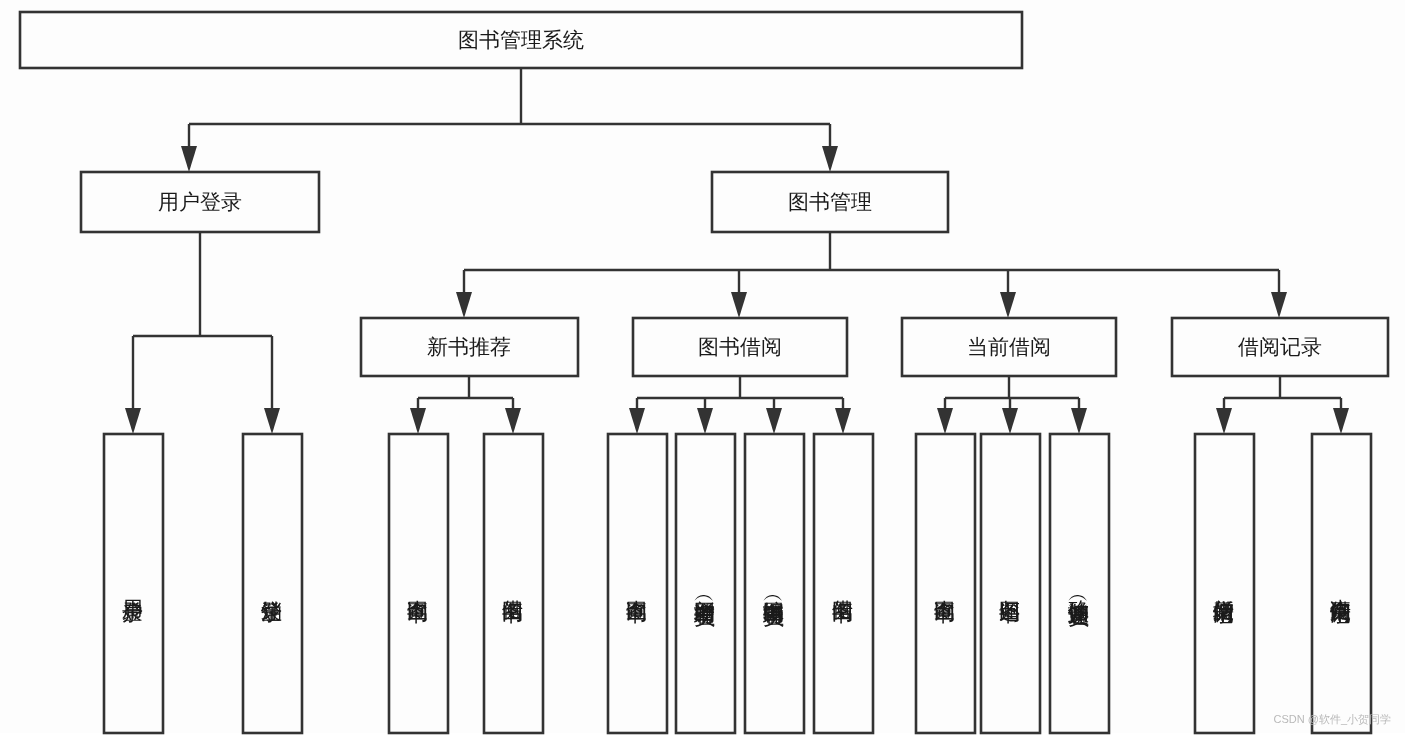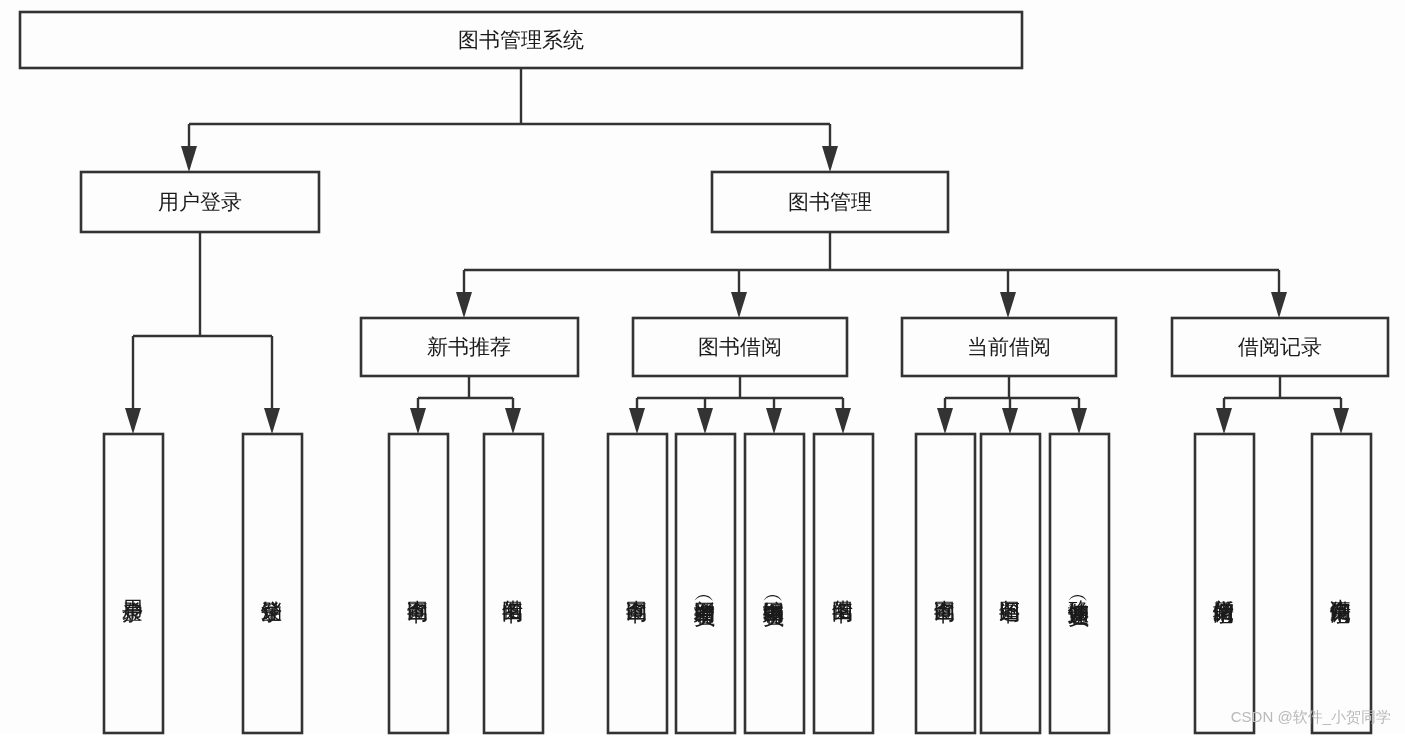--- a/index.html
+++ b/index.html
@@ -55,21 +55,21 @@
     font-size: 21px;
     text-anchor: middle;
     writing-mode: vertical-rl;
     letter-spacing: 1px;
   }
   .watermark {
     position: absolute;
     right: 14px;
     bottom: 6px;
     color: #b9b9b9;
-    font-size: 15px;
+    font-size: 11px;
     font-family: "Liberation Sans", "DejaVu Sans", sans-serif;
     white-space: nowrap;
     user-select: none;
   }
 </style>
 </head>
 <body>
 
 <div id="diagram-root">
 

